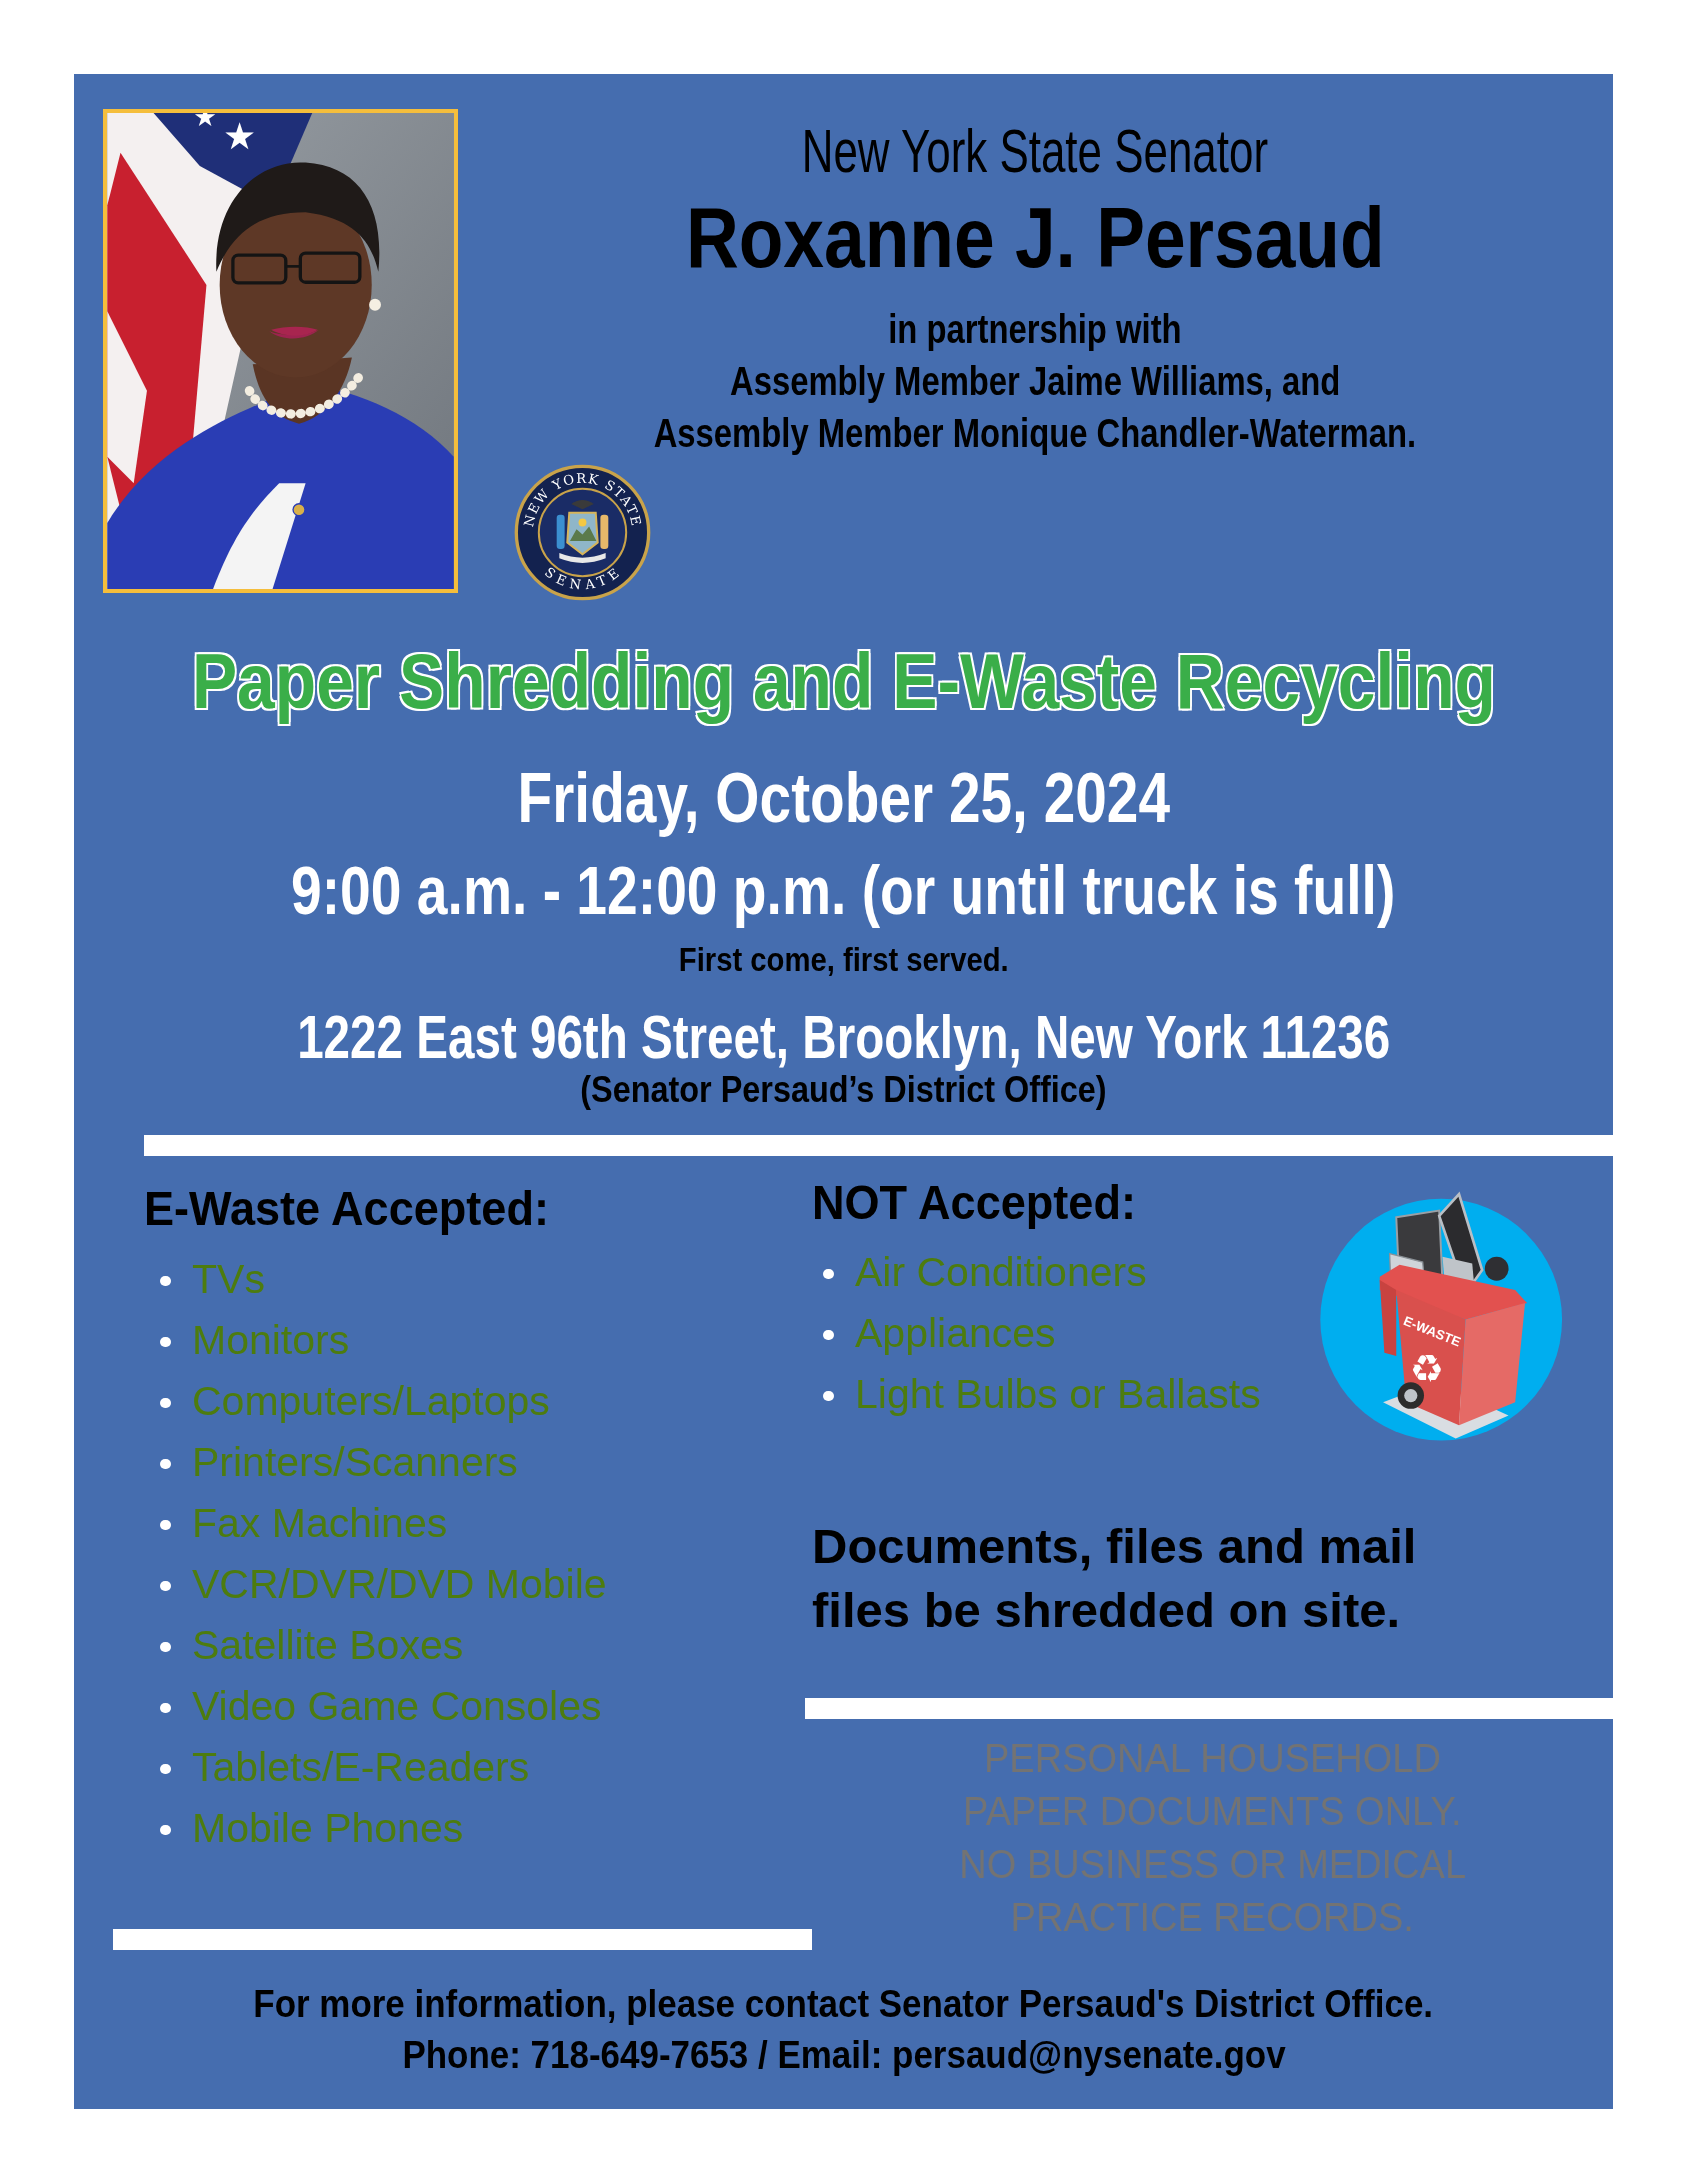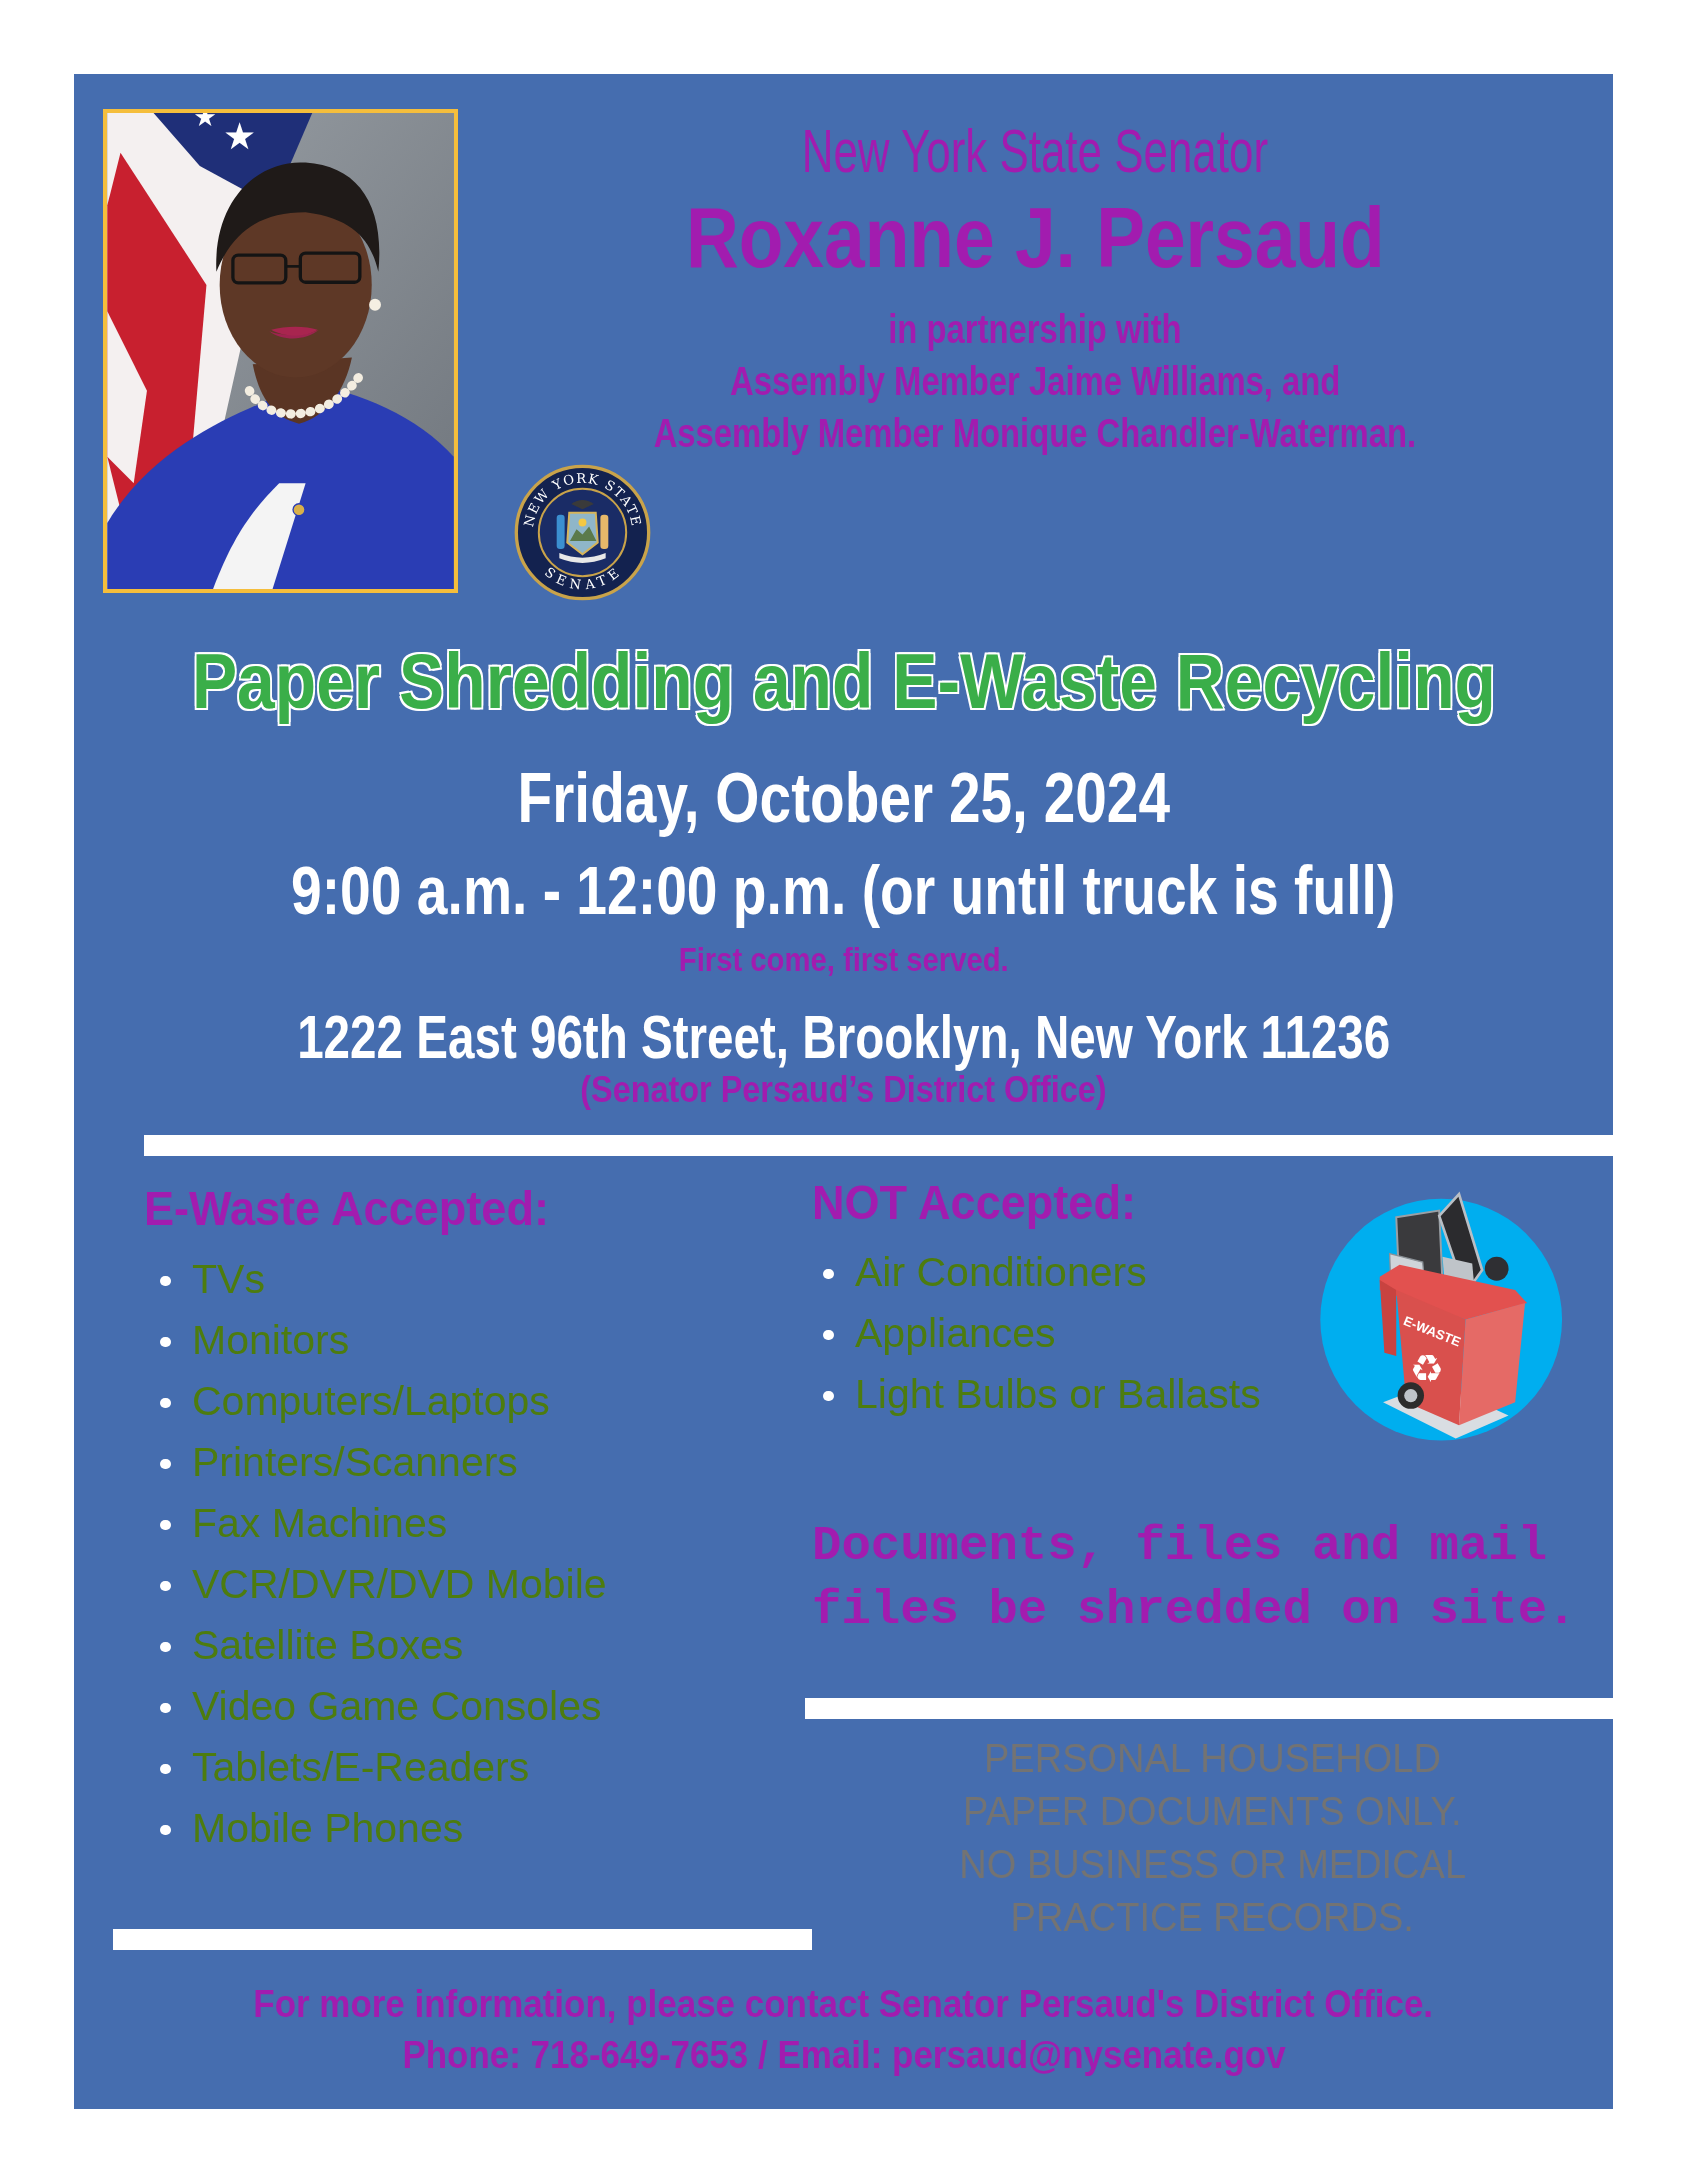--- a/index.html
+++ b/index.html
@@ -1,19 +1,19 @@
 <!DOCTYPE html>
 <html style="font-size:10.6px"><head>
 <meta charset="utf-8">
 <style>
   html, body { margin: 0; padding: 0; background: #ffffff; }
   body { width: 1687px; height: 2183px; position: relative; overflow: hidden; font-family: "Liberation Sans", sans-serif; }
   .panel { position: absolute; left: 74px; top: 74px; width: 1539px; height: 2035px; background: #456DAF; }
   .abs { position: absolute; }
-  .gold { color: #a21caf; }
+  .gold { color: #000000; }
   .white { color: #ffffff; }
   .center { text-align: center; }
   .condensed { transform-origin: center; display: inline-block; }
 
   
   .photo-frame { left: 103px; top: 109px; width: 347px; height: 476px; border: 4px solid #F5BE3C; overflow: hidden; background: #8a8f96; }
   .photo-frame svg { display: block; }
 
   
   .hdr { left: 476px; width: 1118px; }
@@ -55,21 +55,21 @@
   .h-not { left: 812px; top: 1172px; }
 
   ul.items { list-style: none; margin: 0; padding: 0; }
   ul.items li { position: relative; padding-left: 40px; font-size: 41px; color: #4d7c0f; white-space: nowrap; }
   ul.items li::before { content: ""; position: absolute; left: 8px; top: 50%; width: 10.6px; height: 10.6px; margin-top: -4px; border-radius: 50%; background: #ffffff; }
   .list-accepted { left: 152px; top: 1249px; }
   .list-accepted li { height: 61px; line-height: 61px; }
   .list-not { left: 815px; top: 1242px; }
   .list-not li { height: 61px; line-height: 61px; }
 
-  .shred-note { left: 812px; top: 1514px; font-size: 49px; line-height: 64px; font-weight: bold; font-family: Liberation Mono, monospace; }
+  .shred-note { left: 812px; top: 1514px; font-size: 49px; line-height: 64px; font-weight: bold; }
 
   .paper-note { left: 812px; width: 801px; top: 1732px; font-size: 40px; line-height: 53px; color: #737373; text-align: center; }
   .paper-note div span { transform: scaleX(0.95); }
 
   .footer { left: 74px; width: 1539px; font-size: 38px; line-height: 46px; font-weight: bold; text-align: center; }
   .footer span { transform: scaleX(0.92); }
   .footer-1 { top: 1981px; }
   .footer-2 { top: 2032px; }
 
   .ewaste-icon { left: 1317px; top: 1184px; width: 251px; height: 258px; }

